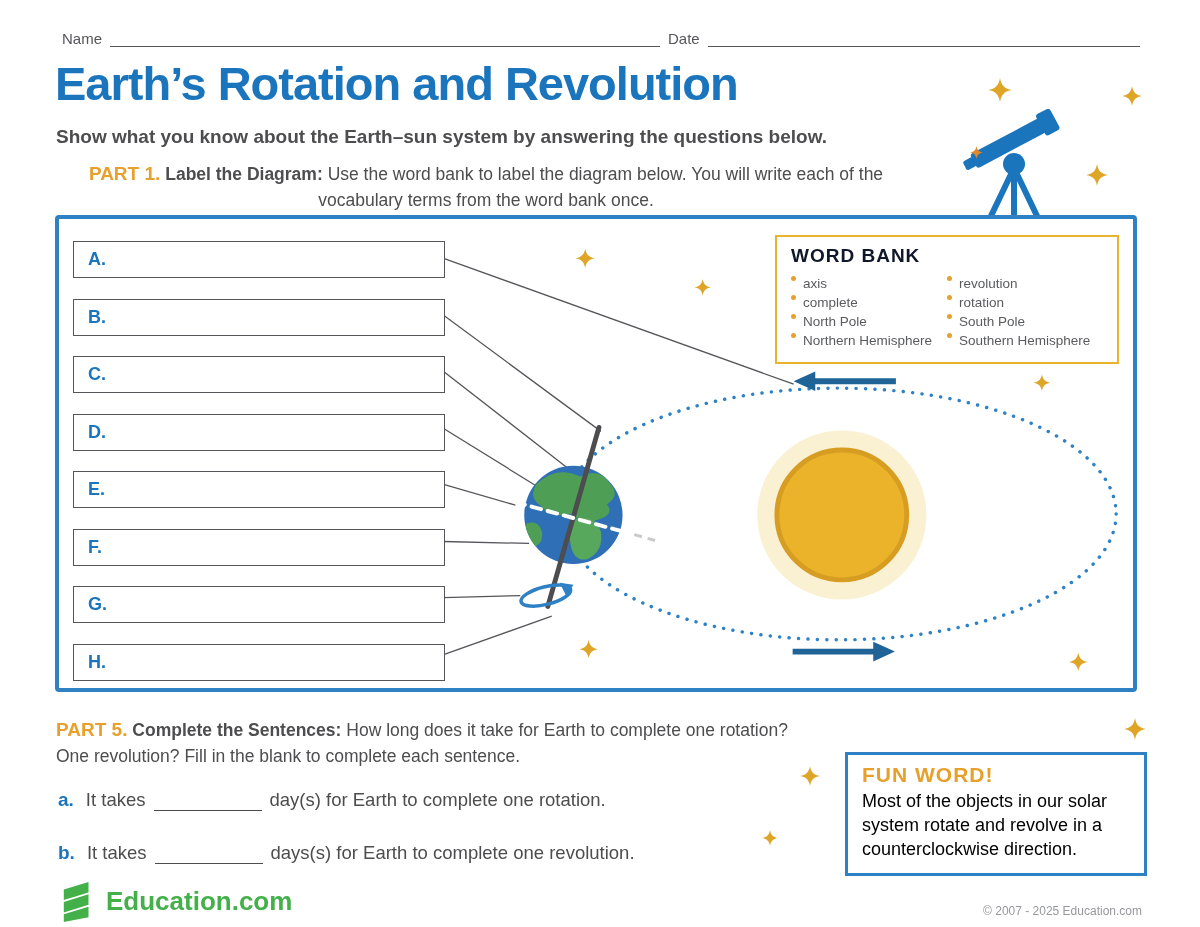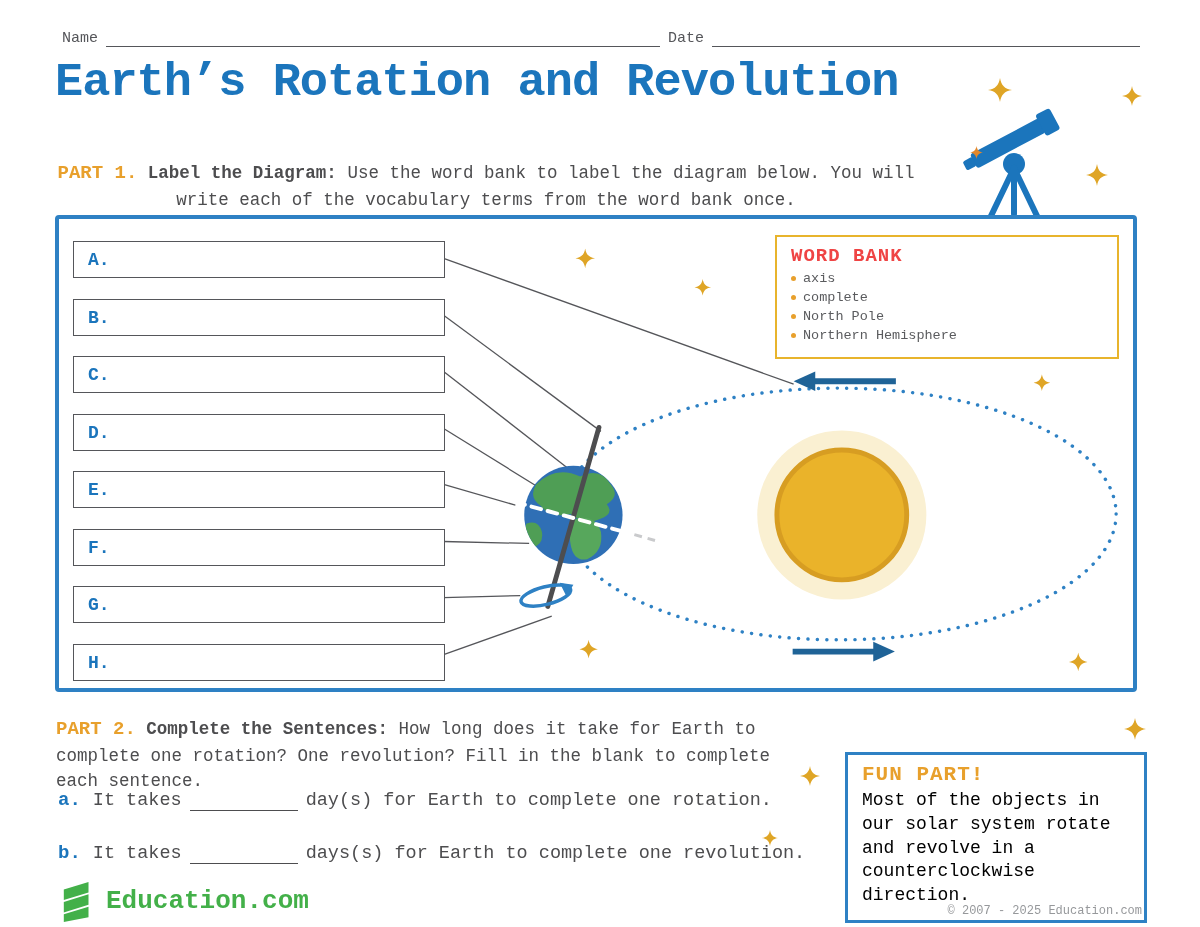--- a/index.html
+++ b/index.html
@@ -1,18 +1,18 @@
 <!DOCTYPE html>
 <html><head>
 <meta charset="utf-8">
 <style>
   * { box-sizing: border-box; }
   body { margin:0; background:#ffffff; }
   .page { position:relative; width:1200px; height:927px; background:#fff;
-          font-family:Liberation Mono, monospace; color:#4d4d4f; overflow:hidden; }
+          font-family:Liberation Sans, sans-serif; color:#4d4d4f; overflow:hidden; }
 
   
   .hline { position:absolute; display:flex; align-items:flex-end; font-size:15px; color:#55565a; }
   .hline .rule { flex:1; border-bottom:1.5px solid #55565a; margin-left:8px; height:16px; }
 
   .title { position:absolute; left:55px; top:56px; font-size:47px; font-weight:bold;
            color:#1b75bc; letter-spacing:-1px; }
   .subtitle { position:absolute; left:56px; top:126px; font-size:19px; font-weight:bold; color:#4d4d4f; }
 
   .part-par { position:absolute; font-size:17.5px; line-height:1.45; color:#4d4d4f; }
@@ -22,25 +22,25 @@
   
   .diagram { position:absolute; left:55px; top:215px; width:1082px; height:477px;
              border:4px solid #2e81c4; border-radius:4px; background:#fff; }
   .scene { position:absolute; left:0; top:0; width:100%; height:100%; }
   .abox { position:absolute; left:14px; width:372px; height:37px; border:1.5px solid #55565a;
           background:#fff; z-index:2; display:flex; align-items:center; padding-left:14px;
           font-weight:bold; color:#1b75bc; font-size:18px; }
 
   .wordbank { position:absolute; left:716px; top:16px; width:344px; border:2.5px solid #e8b42c;
               background:#fff; z-index:2; padding:8px 14px 10px; }
-  .wb-title { color:#ef4444; font-weight:bold; font-size:19px; letter-spacing:1px; }
+  .wb-title { color:#0f172a; font-weight:bold; font-size:19px; letter-spacing:1px; margin-bottom:5px; }
   .wb-cols { display:flex; }
   .wb-col { flex:1; }
   ul.wb { list-style:none; margin:0; padding:0; }
-  ul.wb li { display:flex; align-items:center; font-size:13.5px; color:#5a5b5e; margin:4px 0; }
+  ul.wb li { display:flex; font-size:13.5px; color:#5a5b5e; margin:4px 0; }
   .dot { width:5px; height:5px; border-radius:50%; background:#e8a02c; margin-right:7px; flex:0 0 auto; }
 
   
   .sentence { position:absolute; font-size:18.5px; color:#4d4d4f; display:flex; align-items:baseline; }
   .s-letter { color:#1b75bc; font-weight:bold; font-size:19px; margin-right:12px; }
   .blank { display:inline-block; width:108px; border-bottom:1.5px solid #4d4d4f;
            height:22px; margin:0 8px; align-self:flex-end; }
 
   .funfact { position:absolute; left:845px; top:752px; width:302px; border:3px solid #2e81c4;
              background:#fff; padding:8px 14px 12px; }
@@ -72,20 +72,21 @@
   <div class="hline" style="left:62px; top:30px; width:598px;">
     <span>Name</span>
     <span class="rule"></span>
   </div>
   <div class="hline" style="left:668px; top:30px; width:472px;">
     <span>Date</span>
     <span class="rule"></span>
   </div>
 
   <div class="title">Earth’s Rotation and Revolution</div>
+  <div class="subtitle">Show what you know about the Earth–sun system by answering the questions below.</div>
 
   <div class="part-par" style="left:56px; top:160px; width:860px;text-align:center;">
     <span class="part-label">PART 1.</span>
     <span class="part-heading">Label the Diagram:</span>
     <span>Use the word bank to label the diagram below. You will write each of the vocabulary terms from the word bank once.</span>
   </div>
 
   <svg class="telescope" viewBox="0 0 130 140">
     <g fill="#1b75bc" transform="rotate(-28 60 55)">
       <rect x="12" y="47" width="78" height="16" rx="3"></rect>
@@ -215,45 +216,65 @@
             <li>
                 <span class="dot"></span>
                 <span>North Pole</span>
               </li>
             <li>
                 <span class="dot"></span>
                 <span>Northern Hemisphere</span>
               </li>
           </ul>
         </div>
+        <div class="wb-col">
+          <ul class="wb">
+            <li>
+                <span class="dot"></span>
+                <span>revolution</span>
+              </li>
+            <li>
+                <span class="dot"></span>
+                <span>rotation</span>
+              </li>
+            <li>
+                <span class="dot"></span>
+                <span>South Pole</span>
+              </li>
+            <li>
+                <span class="dot"></span>
+                <span>Southern Hemisphere</span>
+              </li>
+          </ul>
+        </div>
       </div>
     </div>
   </div>
 
   <div class="part-par" style="left:56px; top:716px; width:745px;">
-    <span class="part-label">PART 2.</span>
+    <span class="part-label">PART 5.</span>
     <span class="part-heading">Complete the Sentences:</span>
     <span>How long does it take for Earth to complete one rotation? One revolution? Fill in the blank to complete each sentence.</span>
   </div>
 
   <div class="sentence" style="left:58px; top:789px;">
     <span class="s-letter">a.</span>
     <span>It takes</span>
     <span class="blank"></span>
     <span>day(s) for Earth to complete one rotation.</span>
   </div>
   <div class="sentence" style="left:58px; top:842px;">
     <span class="s-letter">b.</span>
     <span>It takes</span>
     <span class="blank"></span>
     <span>days(s) for Earth to complete one revolution.</span>
   </div>
 
   <div class="funfact">
-    <div class="ff-title">FUN PART!</div>
+    <div class="ff-title">FUN WORD!</div>
     <div class="ff-text">Most of the objects in our solar system rotate and revolve in a counterclockwise direction.</div>
   </div>
 
   <div class="logo">
     <svg viewBox="0 0 40 44" style="width:38px;height:42px" fill="#43b049">
       <path d="M4 10 L30 2 L30 13 L4 21 Z"></path>
       <path d="M4 23 L30 15 L30 26 L4 34 Z"></path>
       <path d="M4 36 L30 28 L30 39 L4 44 Z"></path>
     </svg>
     <span class="logo-text">Education.com</span>

